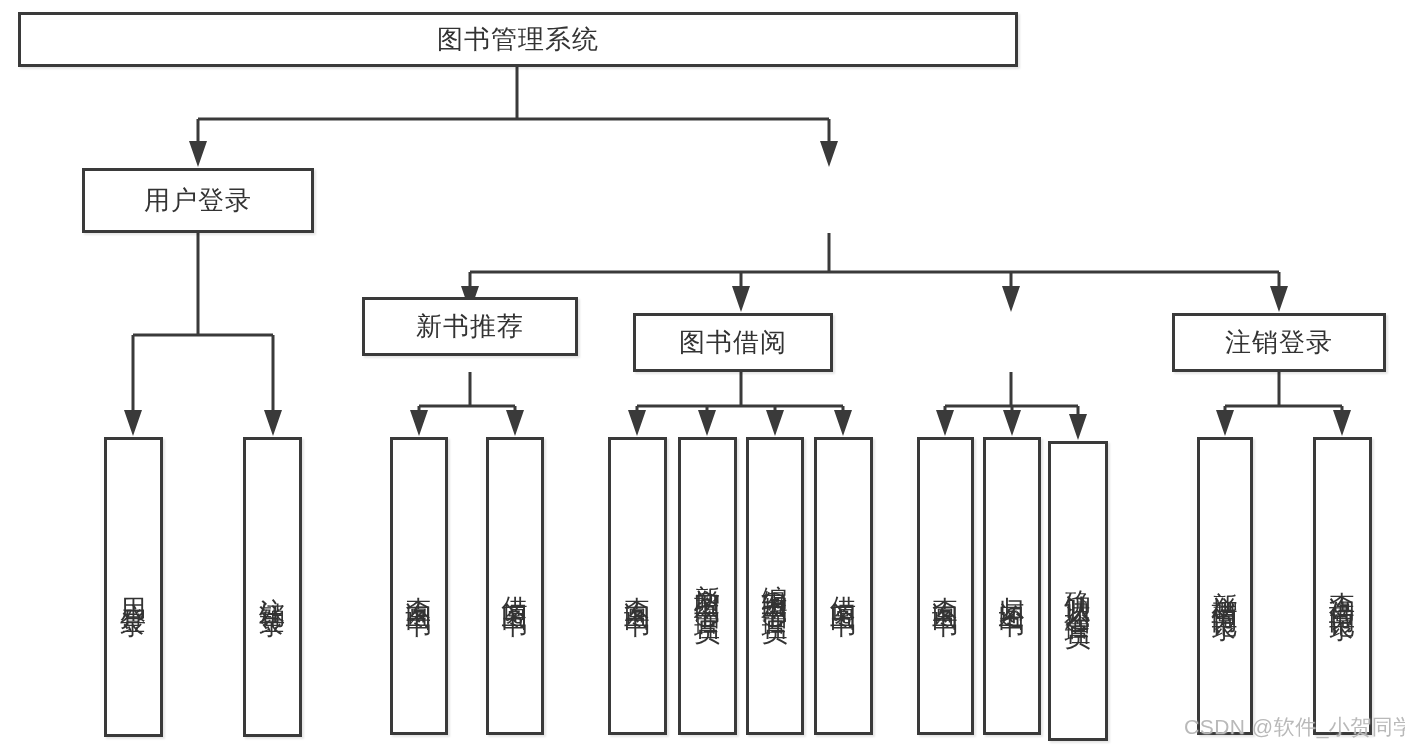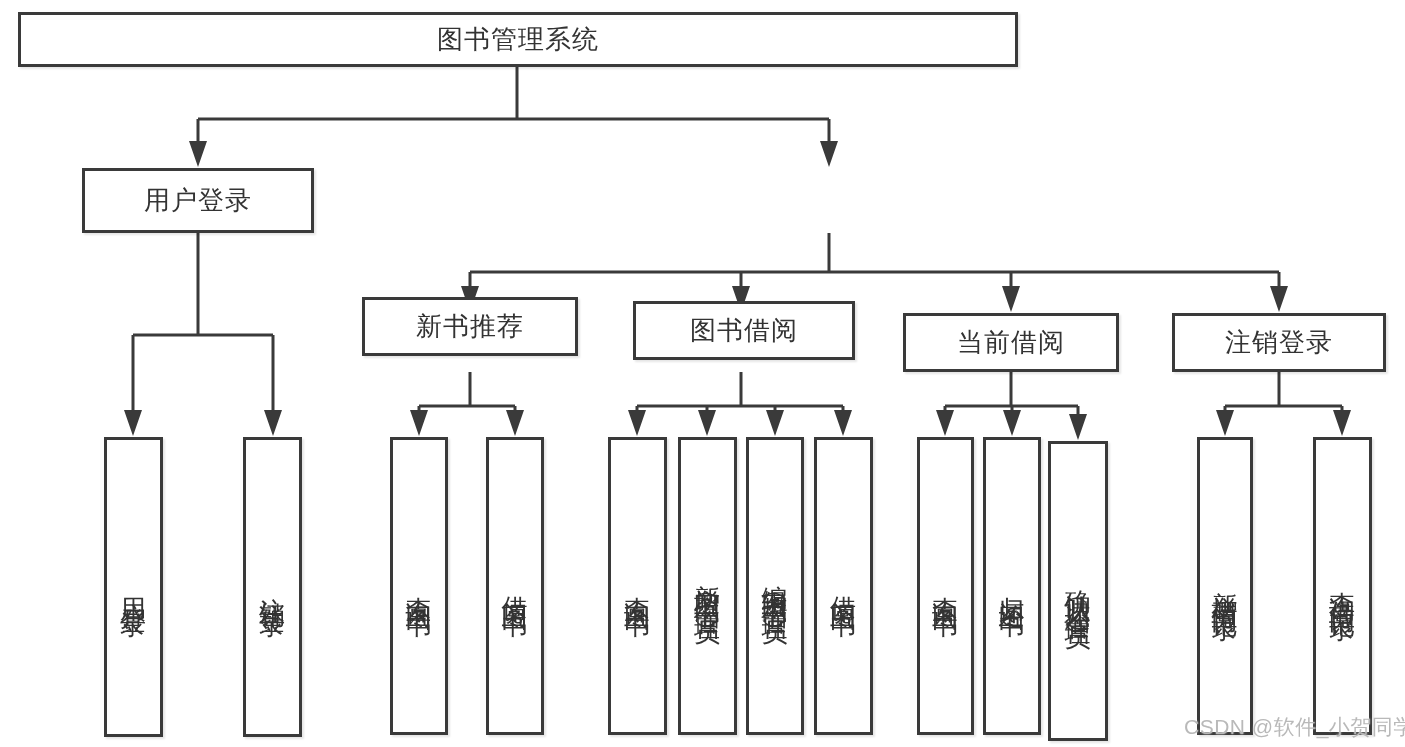--- a/index.html
+++ b/index.html
@@ -74,25 +74,22 @@
     <span>图书管理系统</span>
   </div>
 
   <div class="box hbox" style="left:82px;top:168px;width:232px;height:65px">
     <span>用户登录</span>
   </div>
 
   <div class="box hbox" style="left:362px;top:297px;width:216px;height:59px">
     <span>新书推荐</span>
   </div>
-  <div class="box hbox" style="left:633px;top:301px;width:222px;height:59px">
+  <div class="box hbox" style="left:633px;top:313px;width:200px;height:59px">
     <span>图书借阅</span>
-  </div>
-  <div class="box hbox" style="left:903px;top:313px;width:216px;height:59px">
-    <span>当前借阅</span>
   </div>
   <div class="box hbox" style="left:1172px;top:313px;width:214px;height:59px">
     <span>注销登录</span>
   </div>
 
   <div class="box vbox" style="left:104px;top:437px;width:59px;height:300px">
     <span>用户登录</span>
   </div>
   <div class="box vbox" style="left:243px;top:437px;width:59px;height:300px">
     <span>注销登录</span>

